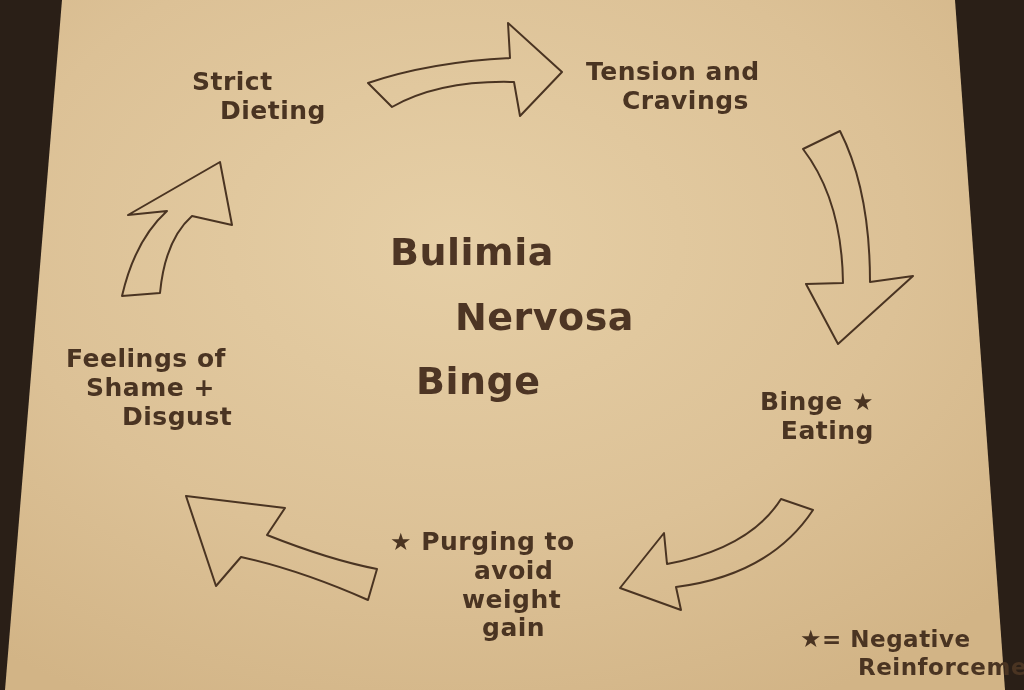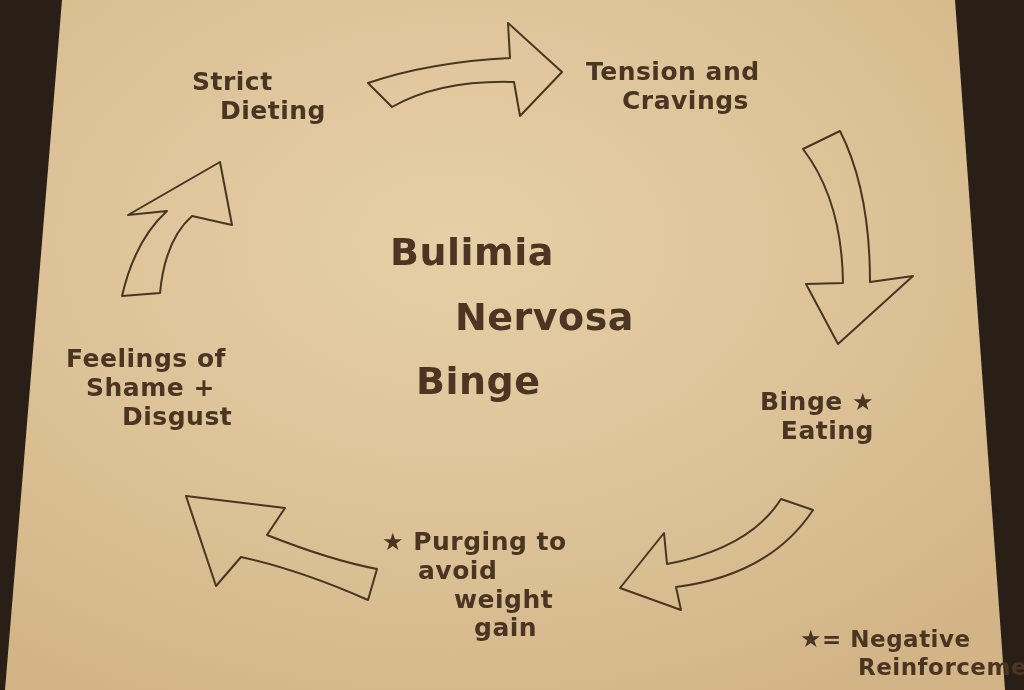--- a/index.html
+++ b/index.html
@@ -74,23 +74,23 @@
   <div class="label node" style="left:586px; top:58px;">
     <span class="line">Tension and</span>
     <span class="line" style="margin-left:36px">Cravings</span>
   </div>
 
   <div class="label node" style="left:760px; top:388px;text-align:right;">
     <span class="line"><span>Binge</span> <span class="star">★</span></span>
     <span class="line" style="">Eating</span>
   </div>
 
-  <div class="label node" style="left:382px; top:528px;">
+  <div class="label node" style="left:390px; top:528px;">
     <span class="line"><span class="star">★</span> <span>Purging to</span></span>
-    <span class="line" style="margin-left:36px">avoid</span>
+    <span class="line" style="margin-left:84px">avoid</span>
     <span class="line" style="margin-left:72px">weight</span>
     <span class="line" style="margin-left:92px">gain</span>
   </div>
 
   <div class="label node" style="left:66px; top:345px;">
     <span class="line">Feelings of</span>
     <span class="line" style="margin-left:20px">Shame +</span>
     <span class="line" style="margin-left:56px">Disgust</span>
   </div>
 

